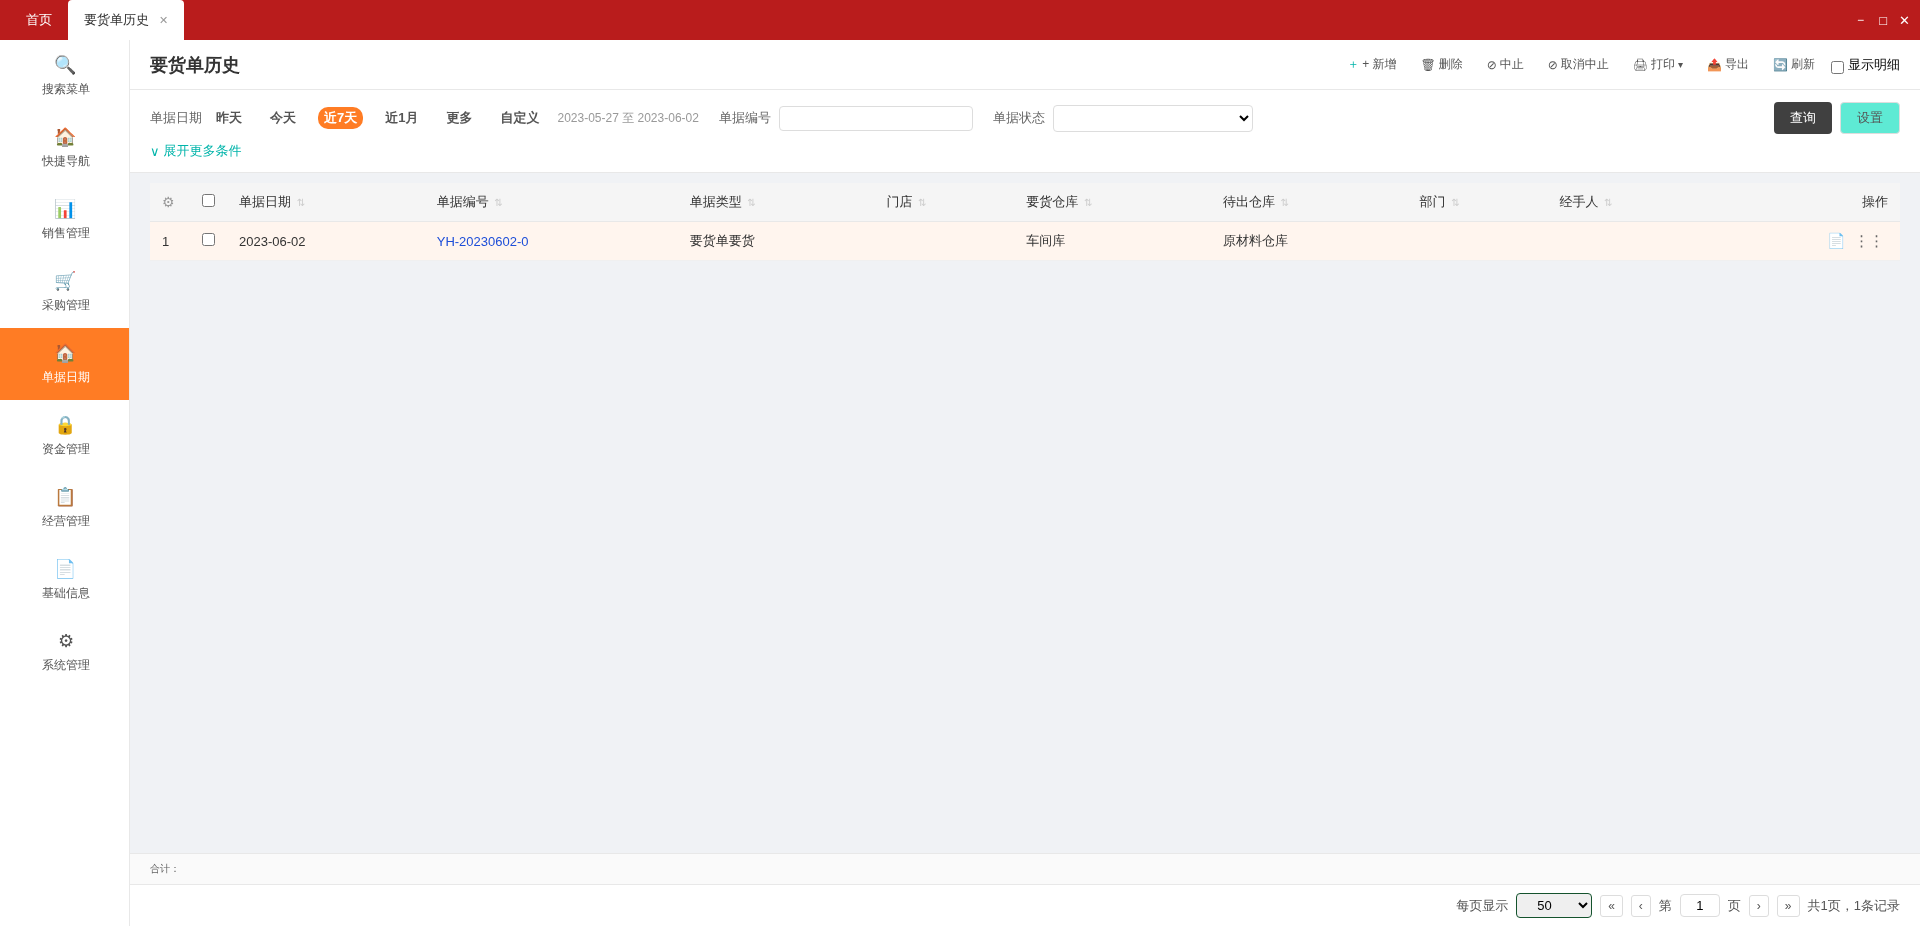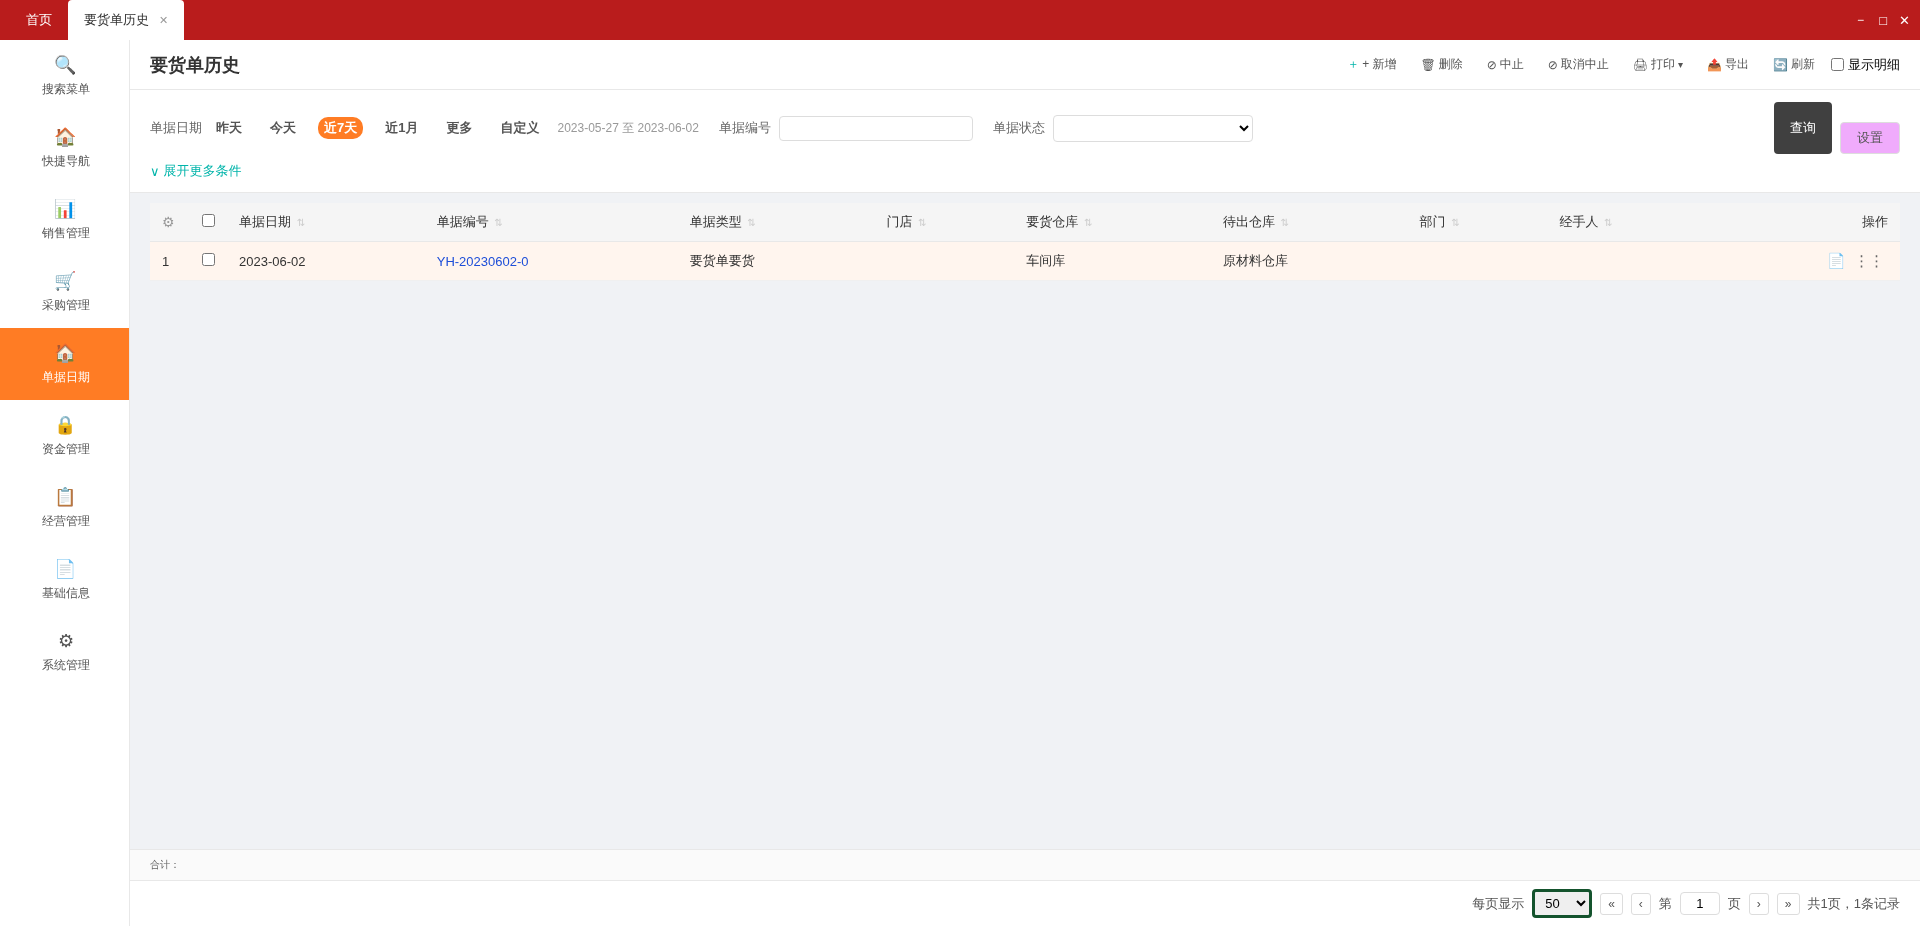--- a/index.html
+++ b/index.html
@@ -24,21 +24,21 @@
 
     
     .content { flex: 1; display: flex; flex-direction: column; overflow: hidden; background: #f0f2f5; }
 
     
     .page-header { background: #fff; padding: 12px 20px; display: flex; align-items: center; justify-content: space-between; border-bottom: 1px solid #e8e8e8; flex-shrink: 0; }
     .page-title { font-size: 18px; font-weight: bold; color: #333; }
     .toolbar { display: flex; align-items: center; gap: 8px; }
     .toolbar-btn { display: flex; align-items: center; gap: 3px; font-size: 12px; color: #555; cursor: pointer; padding: 4px 8px; border: none; background: none; }
     .btn-primary { background: #404040; color: #fff; border: none; padding: 6px 16px; border-radius: 4px; cursor: pointer; font-size: 13px; }
-    .btn-default { background: #f0abfc; color: #555; border: 1px solid #ddd; padding: 6px 16px; border-radius: 4px; cursor: pointer; font-size: 13px; margin-top: 20px; }
+    .btn-default { background: #5eead4; color: #555; border: 1px solid #ddd; padding: 6px 16px; border-radius: 4px; cursor: pointer; font-size: 13px; }
 
     
     .filter-area { background: #fff; padding: 12px 20px; border-bottom: 1px solid #e8e8e8; flex-shrink: 0; }
     .filter-row { display: flex; align-items: center; gap: 20px; flex-wrap: wrap; }
     .filter-item { display: flex; align-items: center; gap: 8px; }
     .filter-label { color: #666; font-size: 13px; white-space: nowrap; }
     .date-options { display: flex; gap: 16px; font-weight: bold; }
     .date-opt { font-size: 13px; color: #555; cursor: pointer; padding: 2px 6px; border-radius: 10px; }
     .date-opt.active { background: #ff7c24; color: #fff; }
     .date-range { font-size: 12px; color: #999; margin-left: 4px; }
@@ -58,21 +58,21 @@
     .action-icon { cursor: pointer; color: #666; font-size: 15px; margin-right: 4px; }
     .settings-icon-small { cursor: pointer; color: #999; font-size: 14px; }
     .checkbox-col { width: 36px; }
     .num-col { width: 40px; color: #999; }
 
     
     .table-footer { background: #fafafa; border-top: 1px solid #e8e8e8; padding: 8px 20px; font-size: 10px; color: #666; flex-shrink: 0; }
 
     
     .pagination-bar { background: #fff; border-top: 1px solid #e8e8e8; padding: 8px 20px; display: flex; align-items: center; justify-content: flex-end; gap: 8px; font-size: 13px; color: #555; flex-shrink: 0; }
-    .page-size-select { border: 3px solid #14532d; border-radius: 4px; padding: 3px 6px; font-size: 13px; }
+    .page-size-select { border: 1px solid #14532d; border-radius: 4px; padding: 3px 16px; font-size: 13px; }
     .page-nav-btn { background: none; border: 1px solid #ddd; border-radius: 3px; padding: 3px 7px; cursor: pointer; color: #555; font-size: 12px; }
     .page-nav-btn:disabled { color: #ccc; cursor: default; }
     .page-input { border: 1px solid #ddd; border-radius: 4px; padding: 3px 6px; width: 40px; text-align: center; font-size: 13px; }
   </style>
 </head>
 <body>
 
 <div class="top-bar">
   <div class="top-tab">
     <span>首页</span>
@@ -156,21 +156,21 @@
           <span style="font-size:10px">▾</span>
         </button>
         <button class="toolbar-btn">
           <span>📤</span>
           <span>导出</span>
         </button>
         <button class="toolbar-btn">
           <span>🔄</span>
           <span>刷新</span>
         </button>
-        <label style="display:flex;align-items:center;gap:4px;cursor:pointer;">
+        <label style="display:flex;align-items:flex-end;gap:4px;cursor:pointer;">
           <input type="checkbox" style="">
           <span>显示明细</span>
         </label>
       </div>
     </div>
 
     <div class="filter-area">
       <div class="filter-row">
         <div class="filter-item">
           <span class="filter-label">单据日期</span>

